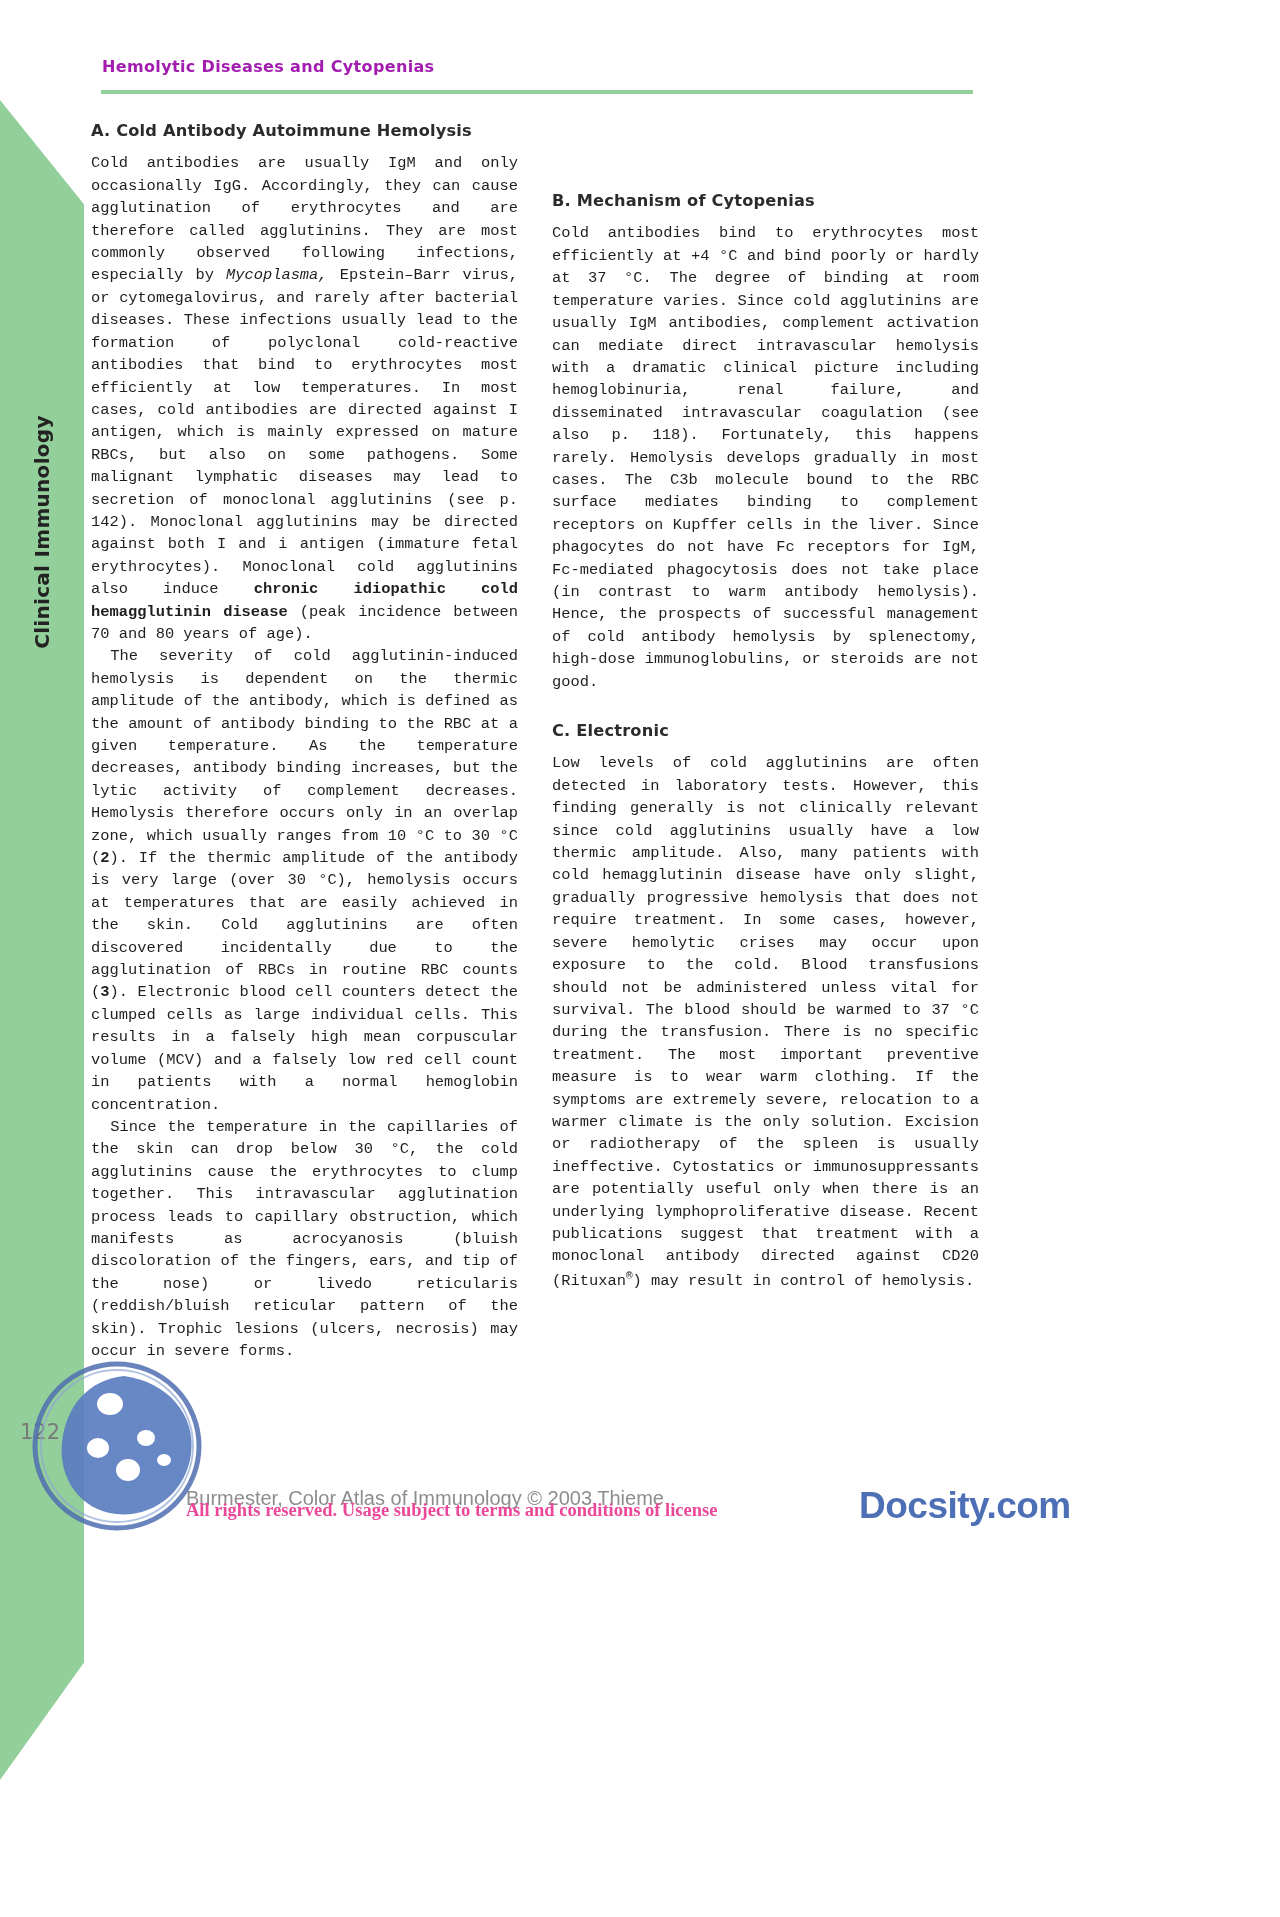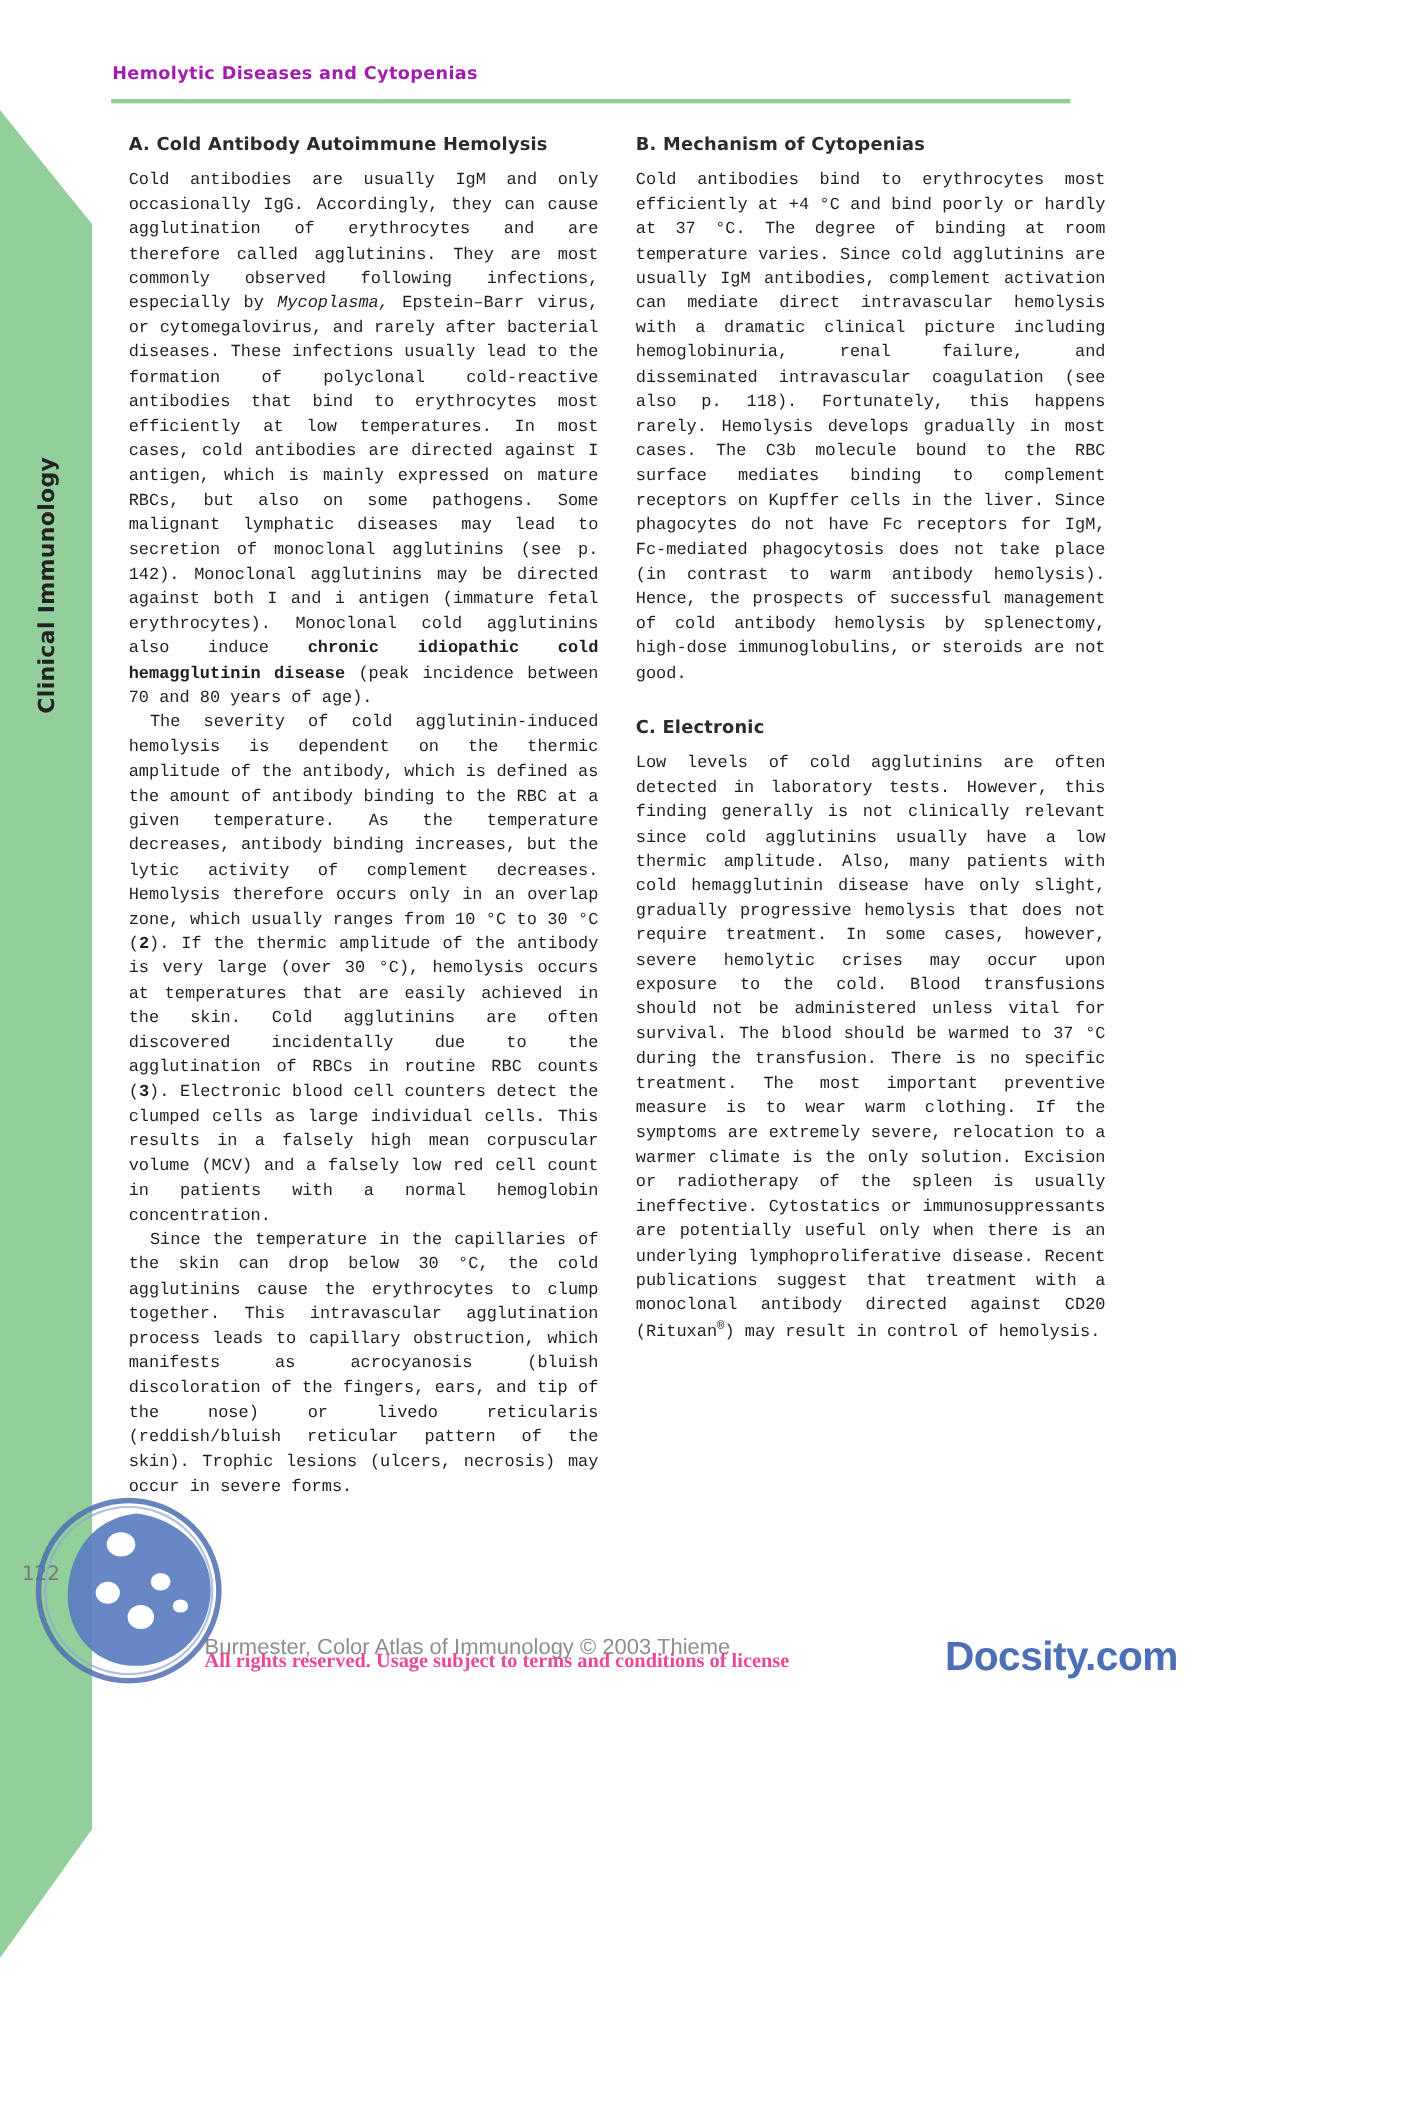--- a/index.html
+++ b/index.html
@@ -76,25 +76,26 @@
     left: 17px;
     top: 90px;
     width: 872px;
     height: 4px;
     background: #93cf9a;
   }
 
   
   .cols {
     position: absolute;
-    left: 33px;
+    left: 7px;
     top: 112px;
     width: 888px;
     display: flex;
     gap: 34px;
+    align-items: center;
   }
   .col { width: 427px; }
 
   h2.sec {
     margin: 9px 0 12px 0;
     font-family: "DejaVu Sans", sans-serif;
     font-weight: bold;
     font-size: 16.2px;
     color: #2b2b2b;
     letter-spacing: .2px;
@@ -118,21 +119,21 @@
   i.k { font-style: italic; }
   .num { font-weight: bold; }
   sup.reg { font-size: .72em; vertical-align: super; }
 
   
   .page-number {
     position: absolute;
     left: 20px;
     top: 1420px;
     font-family: "DejaVu Sans", sans-serif;
-    font-size: 18px;
+    font-size: 21px;
     color: #7a7a7a;
     z-index: 4;
   }
   .footline1 {
     position: absolute;
     left: 102px;
     top: 1487px;
     font-family: "Liberation Sans", sans-serif;
     font-size: 20px;
     color: #8d8d8d;

